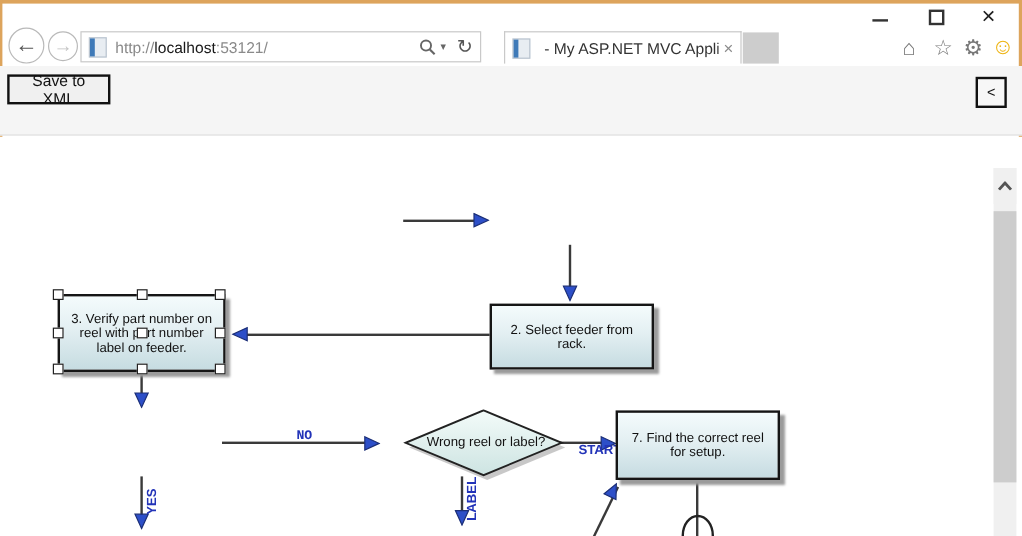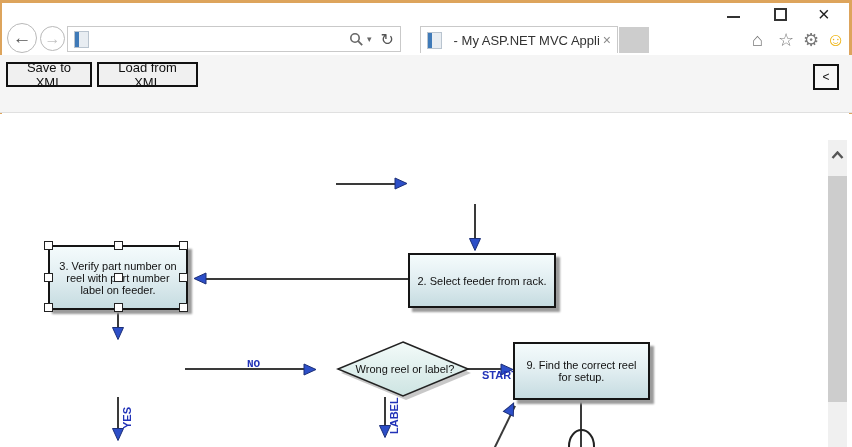--- a/index.html
+++ b/index.html
@@ -81,20 +81,21 @@
 
   <div class="abs navbtn back">
     <span>←</span>
   </div>
   <div class="abs navbtn fwd">
     <span>→</span>
   </div>
 
   <div class="abs addressbar">
     <div class="favicon" style="margin-left:6px"></div>
+    <div class="urltext"><span class="url-dim">http://</span><span class="url-host">localhost</span><span class="url-dim">:53121/</span></div>
     <div style="margin-left:auto;display:flex;align-items:center;gap:3px;padding-right:6px;">
       <svg width="15" height="15" viewBox="0 0 15 15">
         <circle cx="6" cy="6" r="4.2" fill="none" stroke="#666" stroke-width="1.6"></circle>
         <line x1="9.2" y1="9.2" x2="13.2" y2="13.2" stroke="#666" stroke-width="1.8"></line>
       </svg>
       <span style="color:#666;font-size:9px;">▾</span>
       <span style="color:#555;font-size:16px;margin-left:6px;">↻</span>
     </div>
   </div>
 
@@ -105,21 +106,20 @@
   </div>
   <div class="abs newtab-stub"></div>
 
   <span class="abs chromeicon" style="left:752px;top:31px;">⌂</span>
   <span class="abs chromeicon" style="left:778px;top:31px;">☆</span>
   <span class="abs chromeicon" style="left:803px;top:31px;">⚙</span>
   <span class="abs" style="left:826px;top:29px;font-size:19px;color:#eeb412;">☺</span>
 
   <div class="abs toolbar"></div>
   <button class="abs xmlbtn" style="left:6px;top:62px;width:86px;text-align:center;">Save to XML</button>
-  <button class="abs xmlbtn" style="left:97px;top:62px;width:101px;">Load from XML</button>
   <button class="abs xmlbtn collapse-btn">&lt;</button>
 
   <div class="abs canvas"></div>
 
   <div class="abs cline" style="left:336px;top:183px;width:60px;height:2px;"></div>
   <div class="abs cline" style="left:474px;top:204px;width:2px;height:37px;"></div>
   <div class="abs cline" style="left:199px;top:278px;width:209px;height:2px;"></div>
   <div class="abs cline" style="left:117px;top:310px;width:2px;height:19px;"></div>
   <div class="abs cline" style="left:185px;top:368px;width:120px;height:2px;"></div>
   <div class="abs cline" style="left:117px;top:397px;width:2px;height:33px;"></div>
@@ -156,21 +156,21 @@
       <polygon points="1,1 13,6.5 1,12" fill="#2d4fc8" stroke="#1c2f77"></polygon>
     </svg>
 
   <span class="edge-label" style="left:247px;top:358px;font-family:Liberation Mono, monospace;">NO</span>
   <span class="edge-label rot" style="left:121px;top:429px;">YES</span>
   <span class="edge-label" style="left:482px;top:369px;">START</span>
   <span class="edge-label rot" style="left:388px;top:434px;">LABEL</span>
 
 
 
-  <div class="abs node-rect" style="left:408px;top:253px;width:148px;height:55px;">
+  <div class="abs node-rect" style="left:408px;top:253px;width:137px;height:55px;">
     <span>2. Select feeder from rack.</span>
   </div>
 
   <div class="abs node-rect" style="left:48px;top:245px;width:140px;height:65px;">
     <span>3. Verify part number on reel with part number label on feeder.</span>
     <div class="handle" style="left:-6px;top:-6px;"></div>
     <div class="handle" style="left:64px;top:-6px;"></div>
     <div class="handle" style="left:129px;top:-6px;"></div>
     <div class="handle" style="left:-6px;top:26px;"></div>
     <div class="handle" style="left:64px;top:26px;"></div>
@@ -183,21 +183,21 @@
 
   <div class="abs diamond-wrap" style="left:336px;top:341px;width:138px;height:61px;">
     <svg width="138" height="61" viewBox="0 0 138 61">
       <polygon points="70,5 135,32 70,59 5,32" fill="#9a9a9a" opacity="0.55"></polygon>
       <polygon points="67,1 132,28 67,55 2,28" fill="url(#diaGrad)" stroke="#222" stroke-width="1.6"></polygon>
     </svg>
     <span class="diamond-label" style="top:22px;">Wrong reel or label?</span>
   </div>
 
   <div class="abs node-rect" style="left:513px;top:342px;width:137px;height:58px;">
-    <span>9. Find the correct reel for setup.</span>
+    <span>7. Find the correct reel for setup.</span>
   </div>
 
   <div class="abs" style="left:568px;top:429px;width:27px;height:34px;border:2px solid #222;border-radius:50%;background:transparent;"></div>
 
   <div class="abs scroll-track"></div>
   <div class="abs scroll-up">
     <svg width="13" height="8" viewBox="0 0 13 8">
       <polyline points="1.5,7 6.5,1.5 11.5,7" fill="none" stroke="#555" stroke-width="2.4"></polyline>
     </svg>
   </div>

